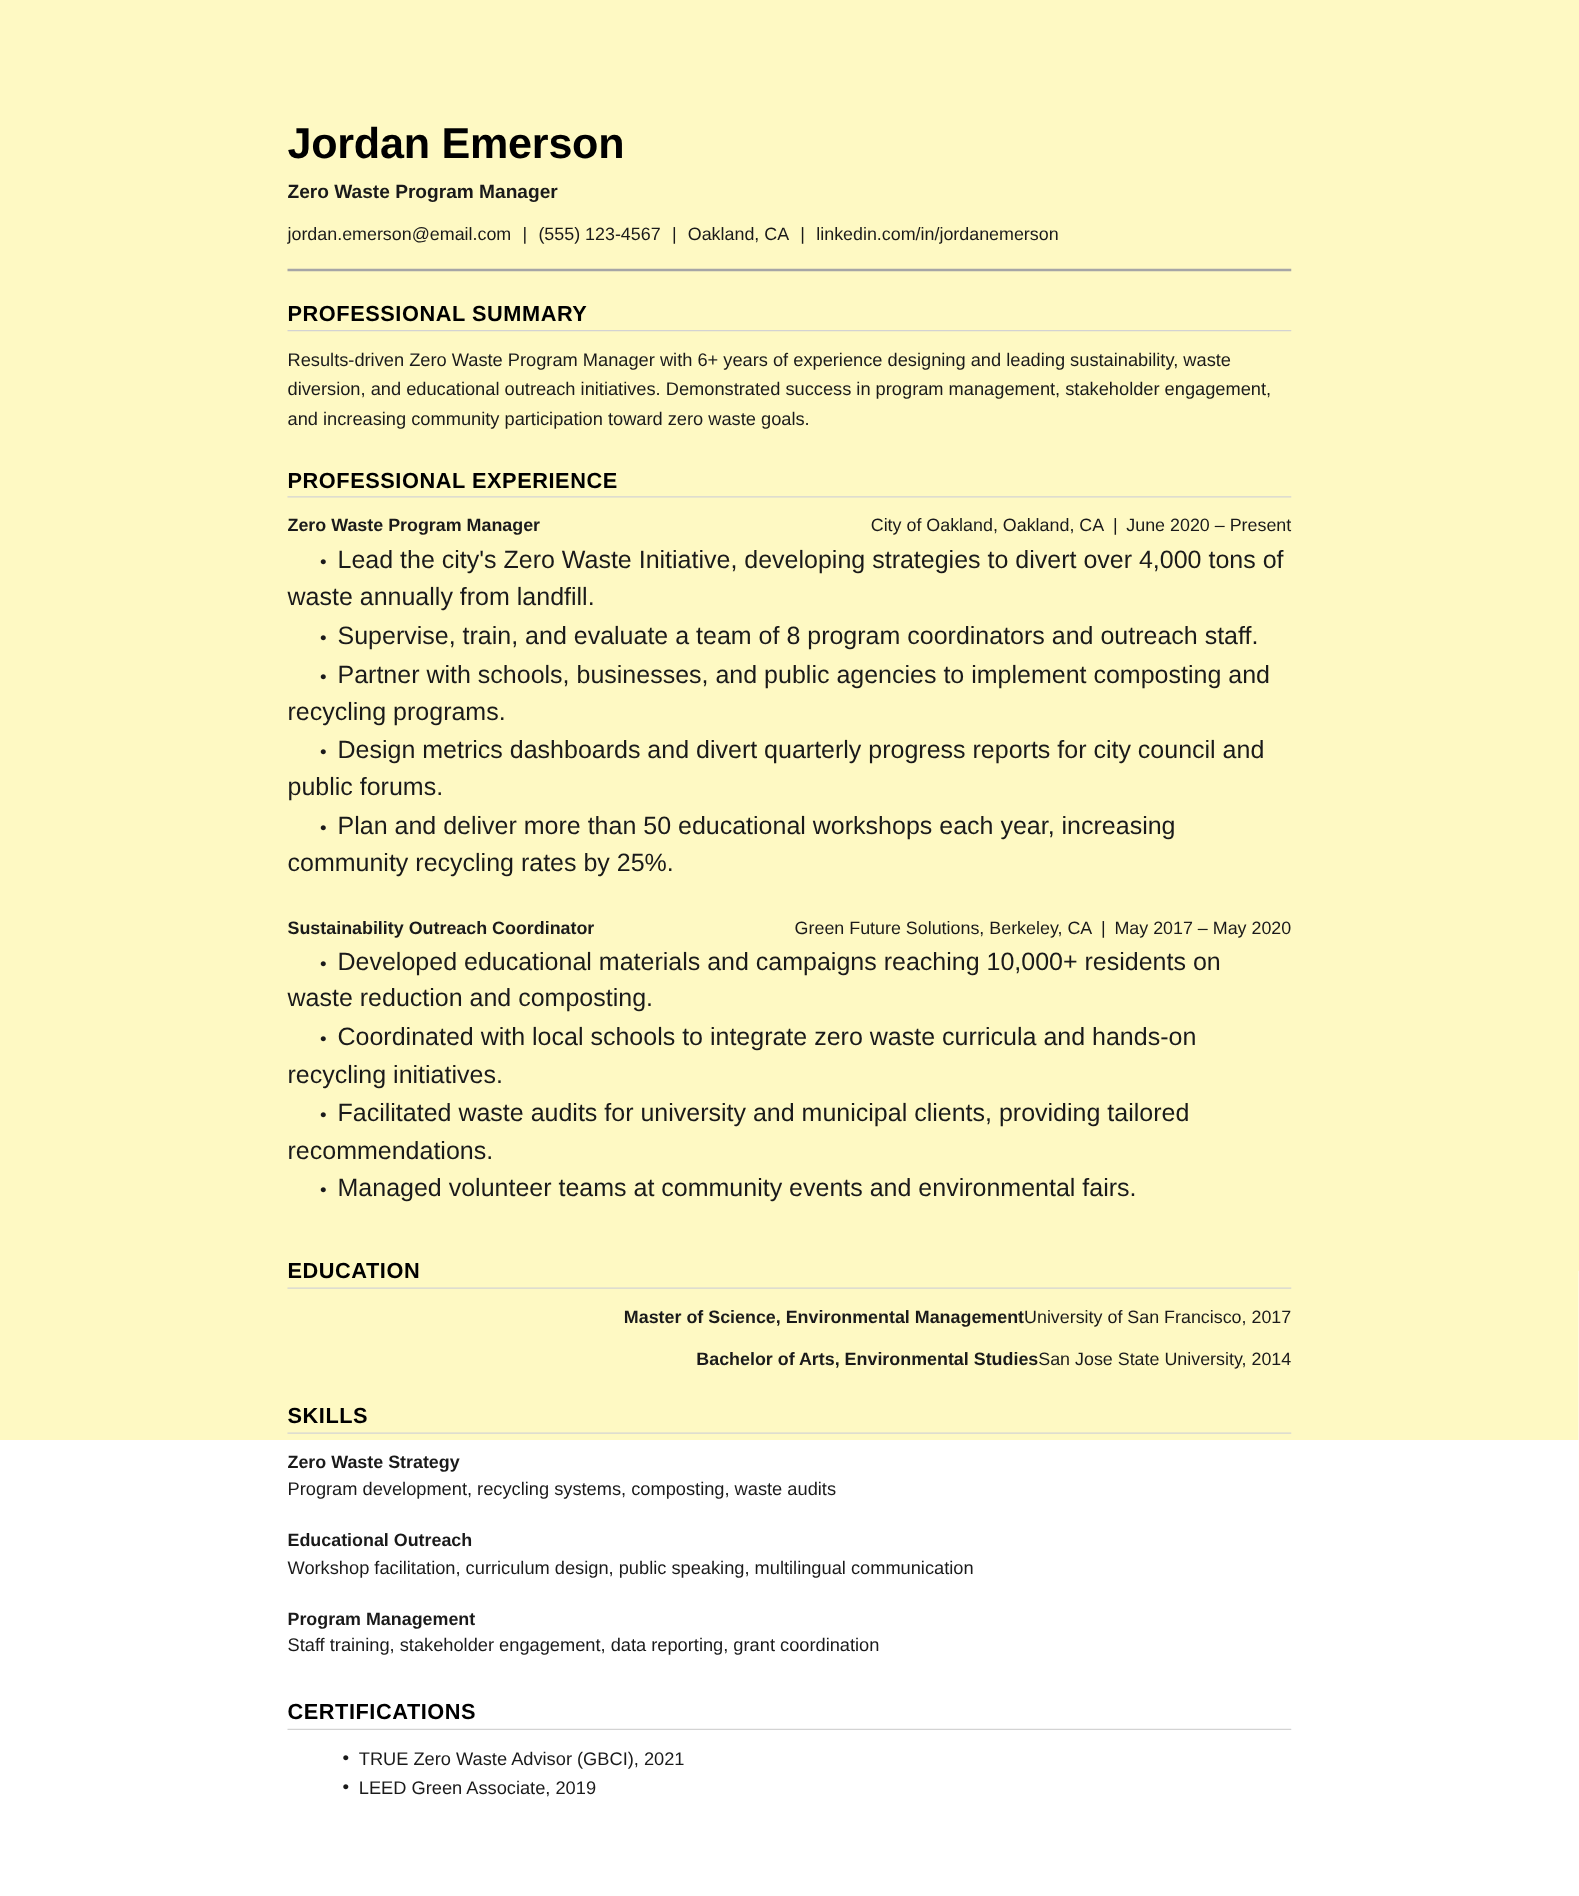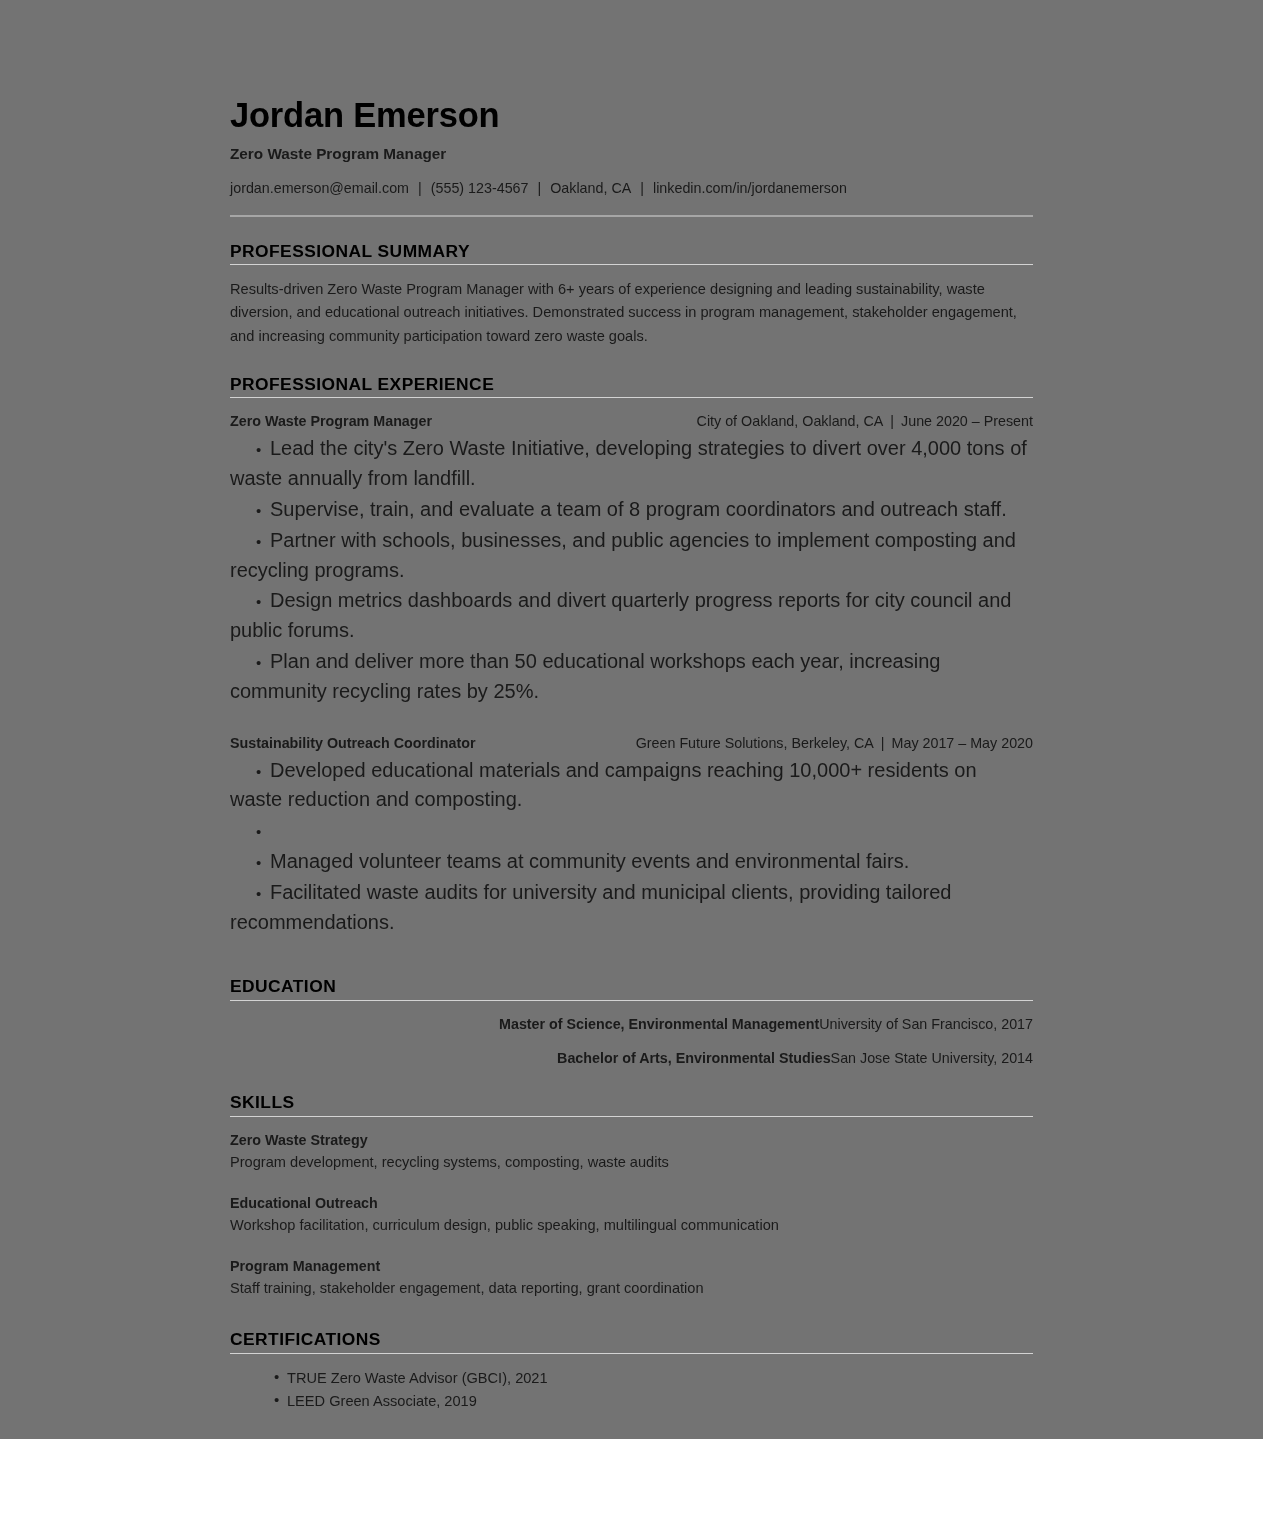--- a/index.html
+++ b/index.html
@@ -12,22 +12,22 @@
     width: 1263px;
     height: 1517px;
     font-family: "Liberation Sans", sans-serif;
     color: #1a1a1a;
     -webkit-font-smoothing: antialiased;
   }
 
   .page {
     position: relative;
     width: 1263px;
-    height: 1439px;
-    background: #737373;
+    height: 1152px;
+    background: #fef9c3;
     box-sizing: border-box;
   }
 
   .content {
     position: absolute;
     left: 230px;
     top: 96px;
     width: 803px;
   }
 
@@ -253,23 +253,23 @@
         </ul>
       </div>
 
       <div class="job">
         <div class="job-row">
           <span class="job-role">Sustainability Outreach Coordinator</span>
           <span class="job-meta"><span>Green Future Solutions, Berkeley, CA</span><span class="meta-sep">|</span><span>May 2017 – May 2020</span></span>
         </div>
         <ul class="bullets">
           <li><span class="marker"></span><span>Developed educational materials and campaigns reaching 10,000+ residents on waste reduction and composting.</span></li>
-          <li><span class="marker"></span></li>
+          <li><span class="marker"></span><span>Coordinated with local schools to integrate zero waste curricula and hands-on recycling initiatives.</span></li>
+          <li><span class="marker"></span><span>Facilitated waste audits for university and municipal clients, providing tailored recommendations.</span></li>
           <li><span class="marker"></span><span>Managed volunteer teams at community events and environmental fairs.</span></li>
-          <li><span class="marker"></span><span>Facilitated waste audits for university and municipal clients, providing tailored recommendations.</span></li>
         </ul>
       </div>
     </div>
 
     <div class="section education">
       <h2 class="section-heading">EDUCATION</h2>
       <hr class="section-rule">
       <div class="edu-row">
         <span class="edu-degree">Master of Science, Environmental Management</span>
         <span class="edu-school">University of San Francisco, 2017</span>

